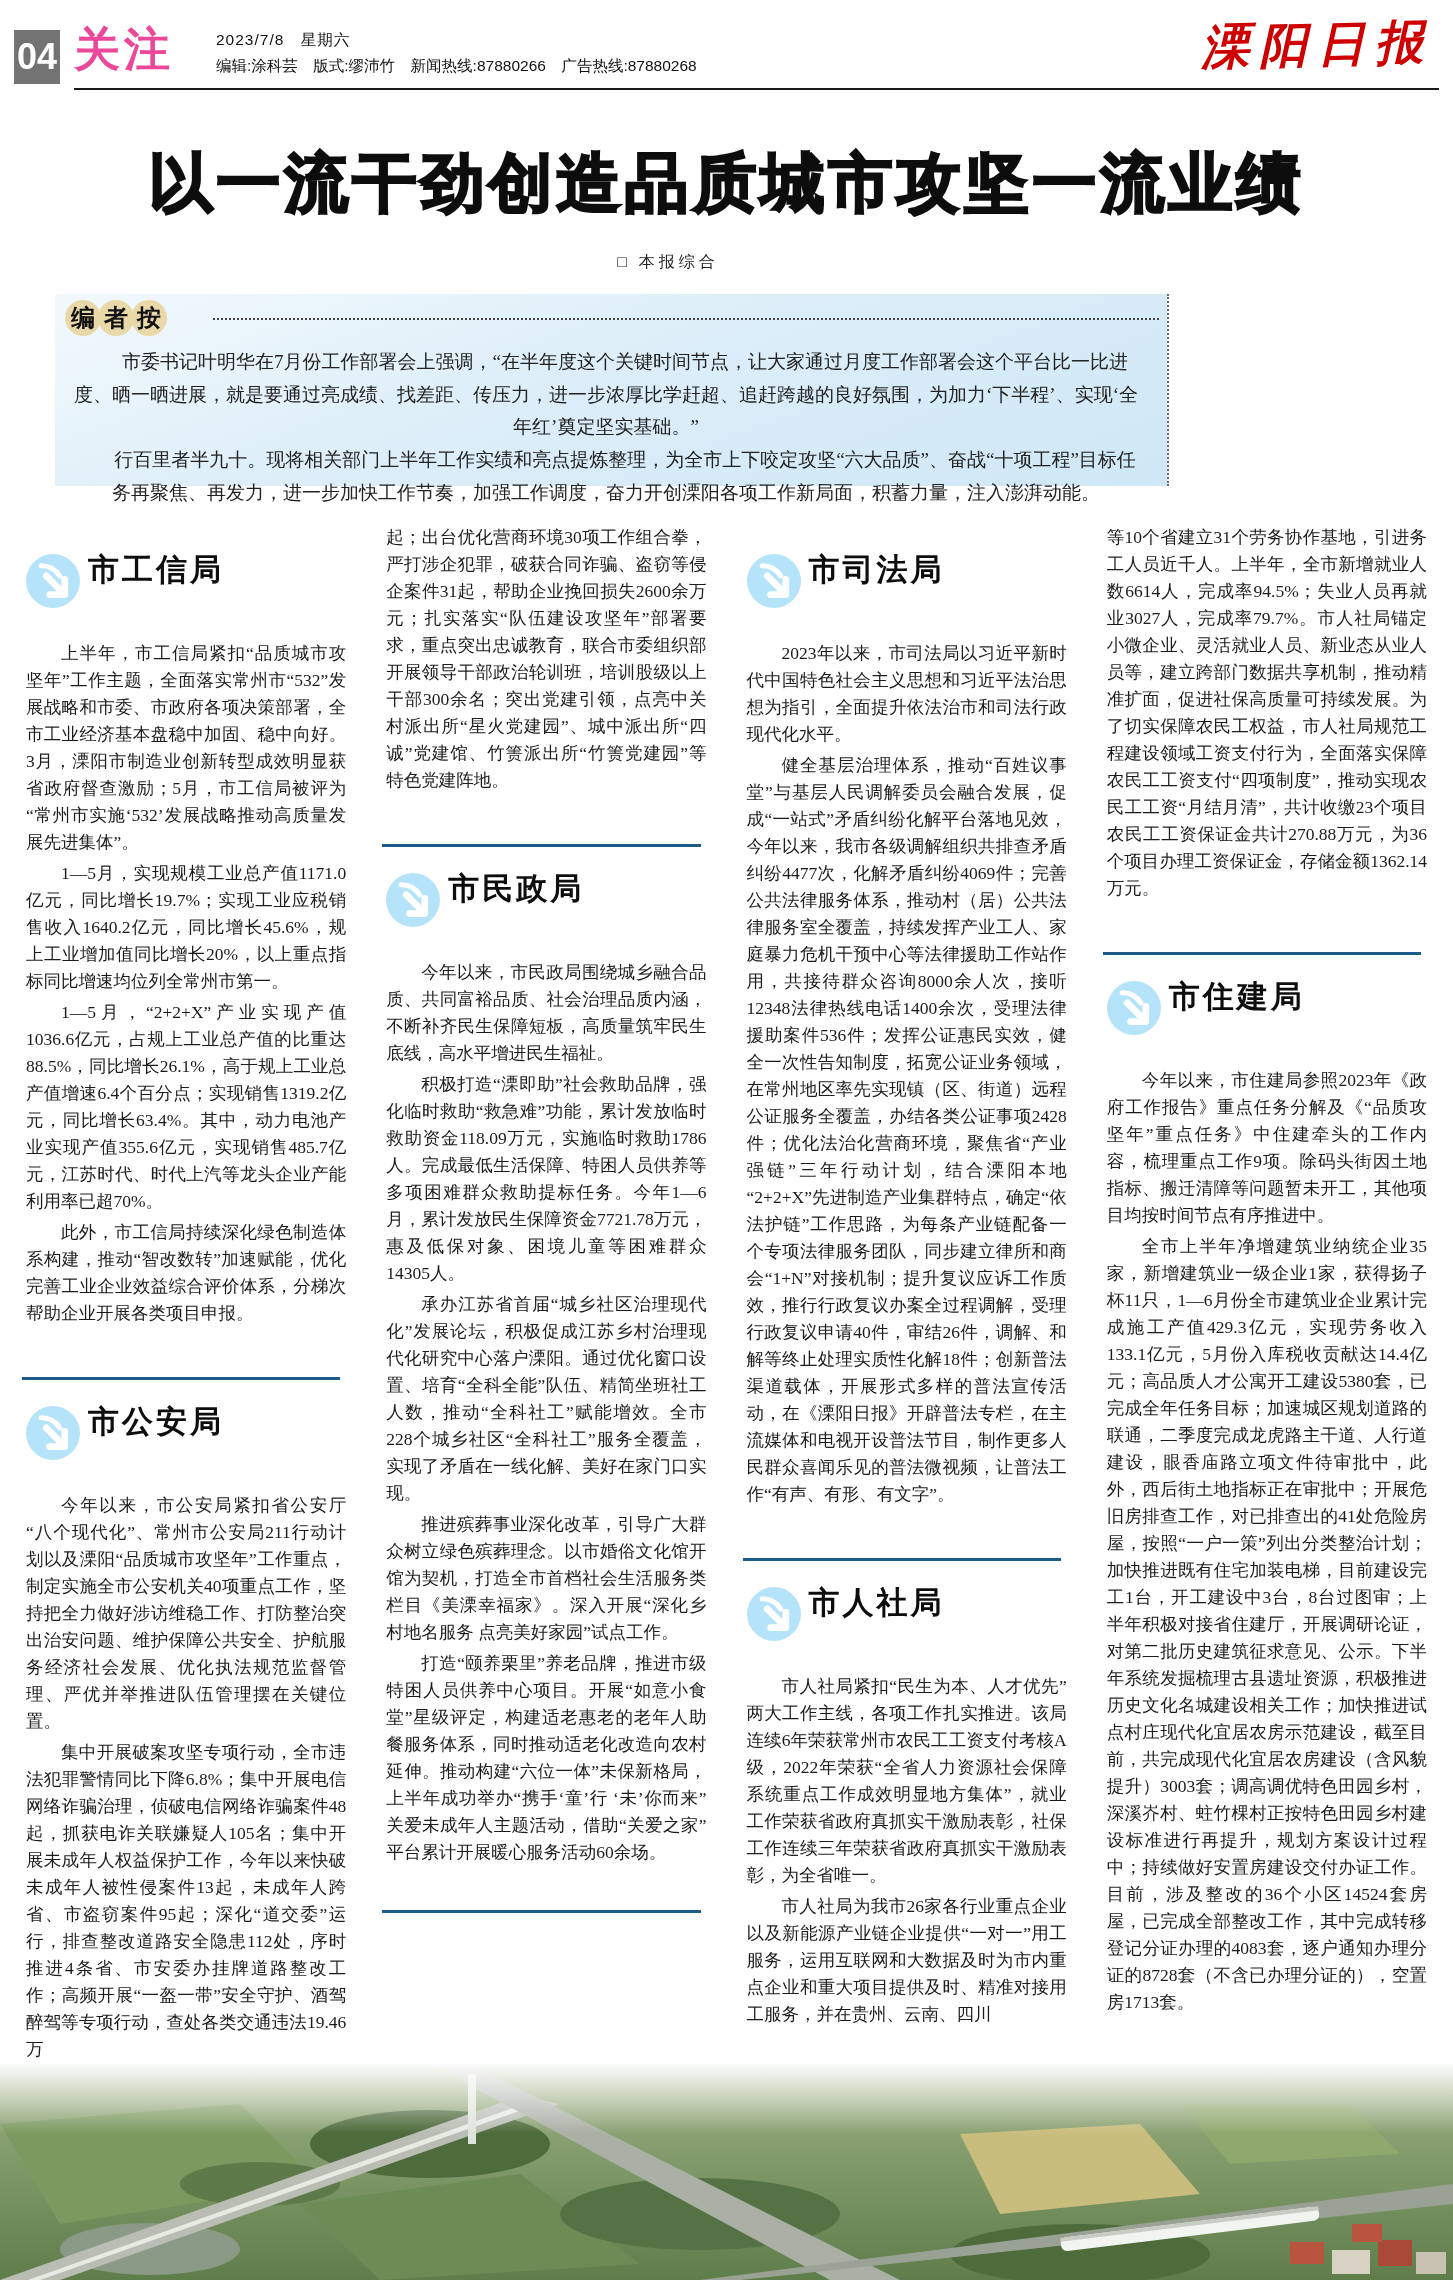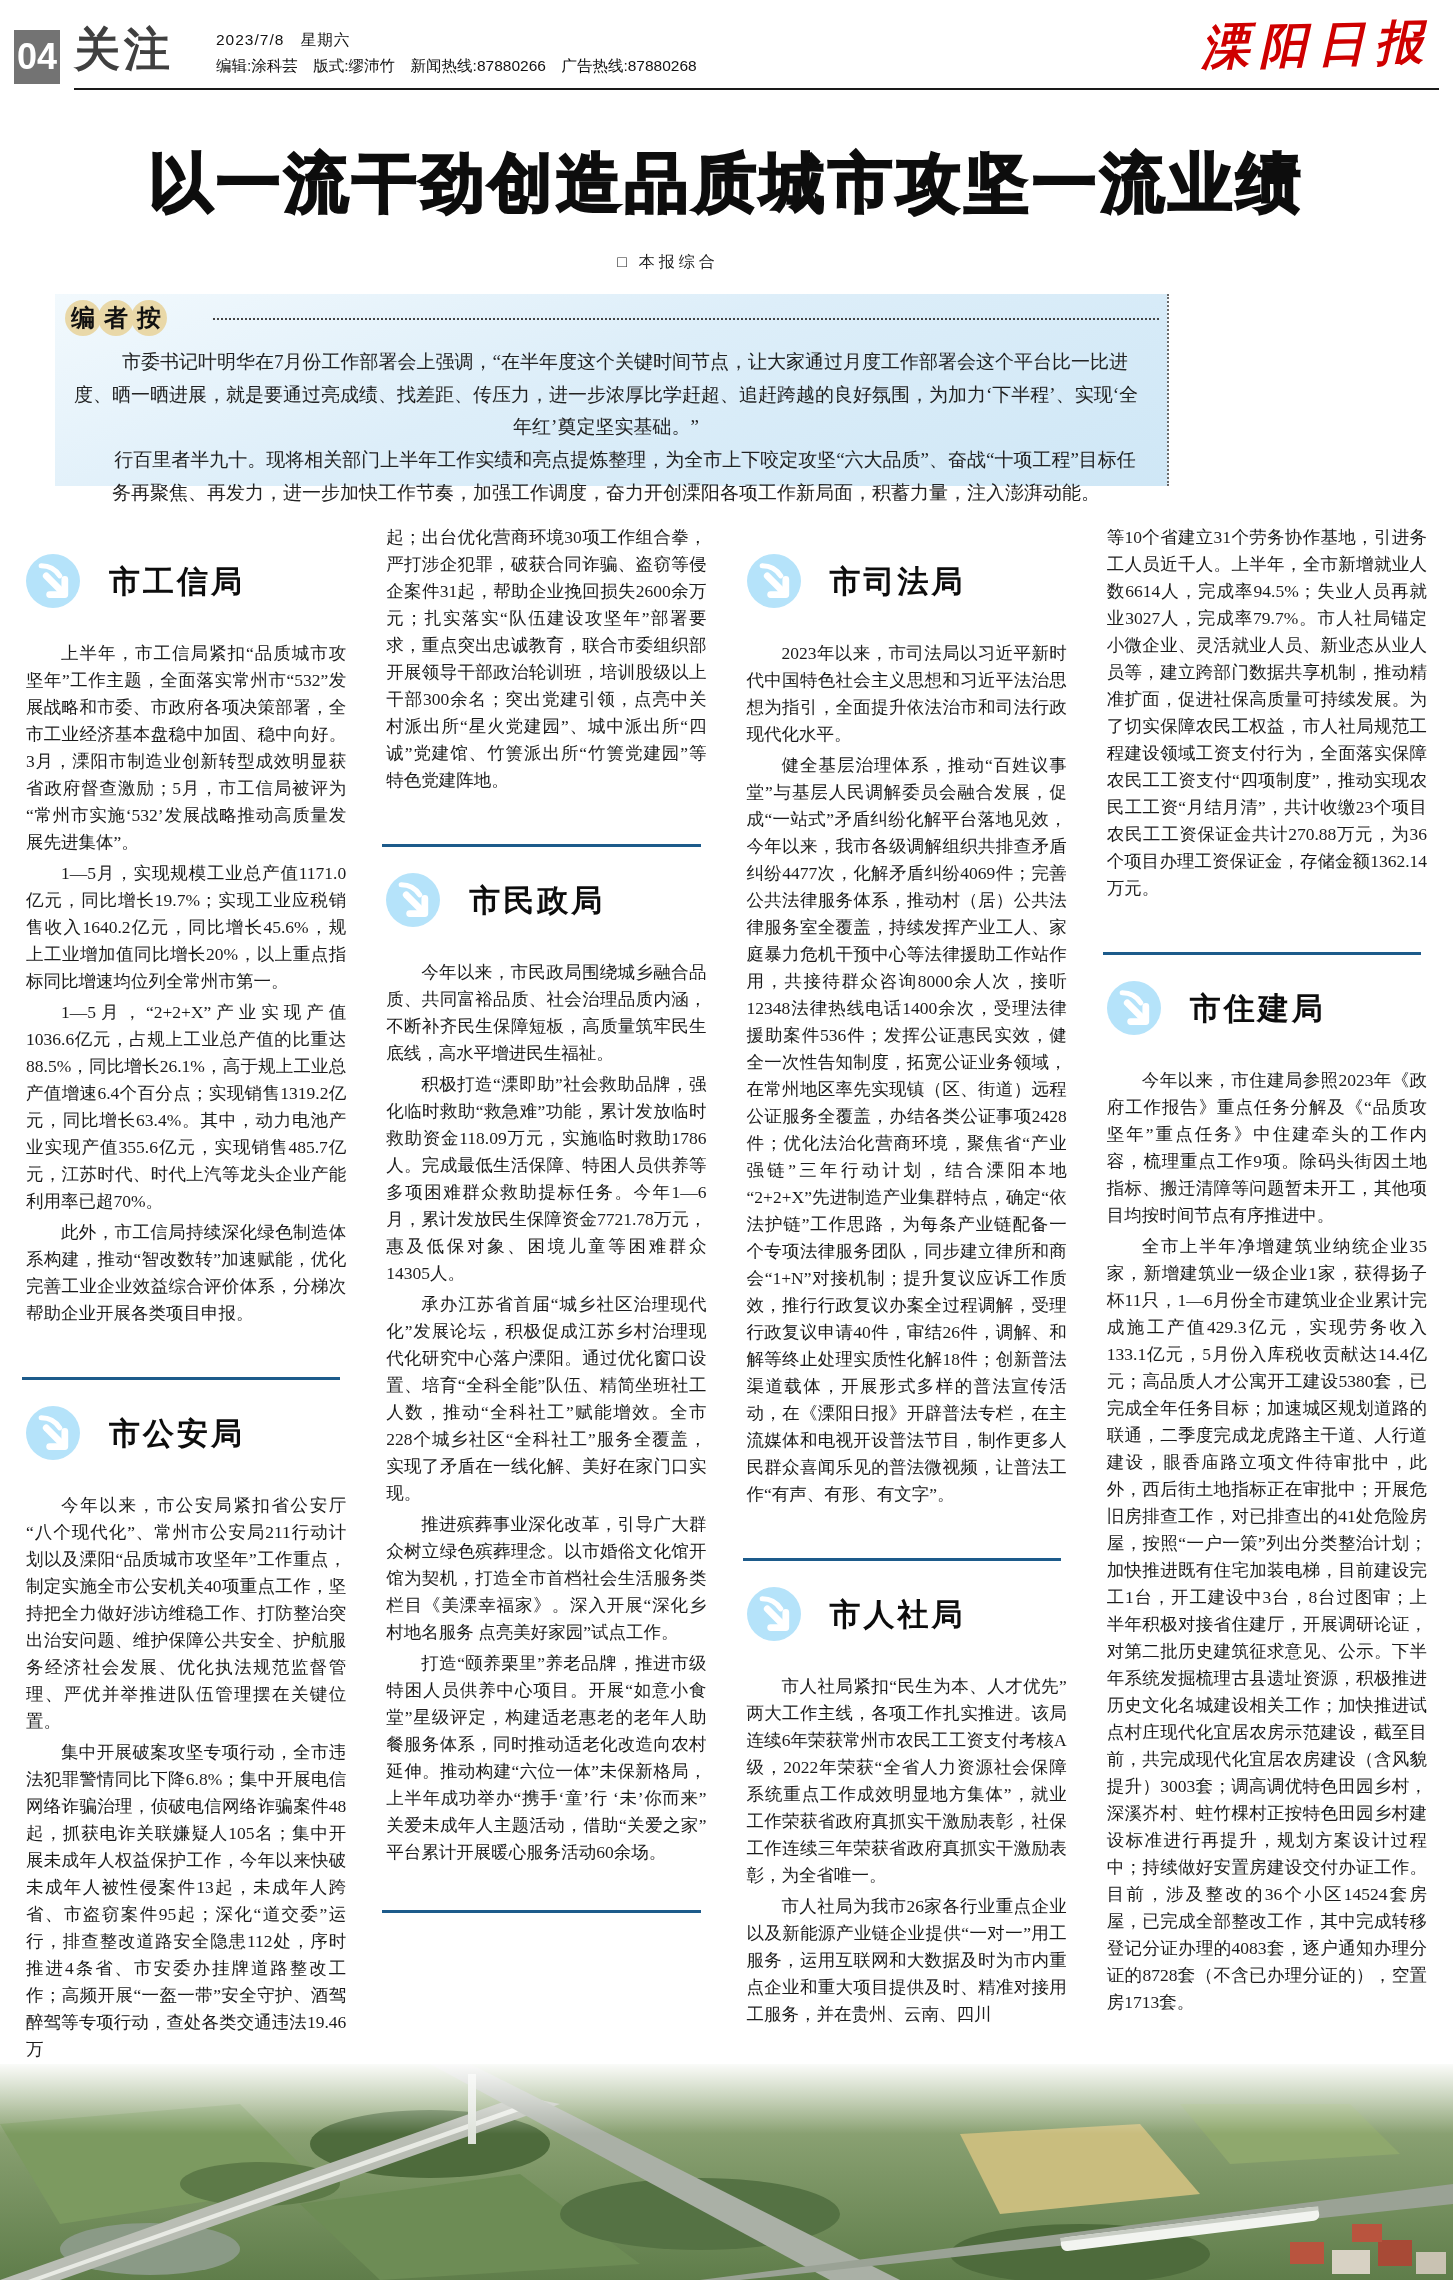--- a/index.html
+++ b/index.html
@@ -10,21 +10,21 @@
   }
   
   .header{position:absolute;left:0;top:0;width:1453px;height:92px;}
   .page-num{
     position:absolute;left:14px;top:30px;width:46px;height:54px;background:#737373;
     color:#fff;display:flex;align-items:center;justify-content:center;
     font:bold 36px/1 "Liberation Sans","DejaVu Sans",sans-serif;
   }
   .section-name{
     position:absolute;left:74px;top:24px;
-    font:900 46px/1.1 "Liberation Sans","DejaVu Sans",sans-serif;color:#404040;letter-spacing:4px;
+    font:900 46px/1.1 "Liberation Sans","DejaVu Sans",sans-serif;color:#ec4899;letter-spacing:4px;
   }
   .meta{position:absolute;left:216px;top:27px;font:15.5px/1.7 "Liberation Sans","DejaVu Sans",sans-serif;color:#111;}
   .meta .row1{letter-spacing:1px;}
   .masthead{
     position:absolute;right:20px;top:20px;color:#cf0000;
     font:bold italic 48px/1 "DejaVu Serif",serif;letter-spacing:10px;transform:rotate(-1.5deg);
   }
   .header-rule{position:absolute;left:74px;right:14px;top:88px;border-top:2px solid #1a1a1a;}
   
   .headline{
@@ -50,21 +50,21 @@
   .editor-text{position:absolute;left:16px;right:26px;top:52px;font-family:Liberation Serif, serif;}
   .editor-text p{margin:0;text-indent:2em;font-size:19px;line-height:1.72;color:#222;}
   
   .columns{
     position:absolute;left:22px;top:520px;width:1409px;height:1548px;overflow:hidden;
     display:grid;grid-template-columns:repeat(4,1fr);column-gap:32px;
   }
   .col{min-width:0;}
   .col p{margin:4px;font-size:17.5px;line-height:27px;text-align:justify;text-indent:2em;}
   .col p.noindent{text-indent:0;}
-  .art-head{display:flex;align-items:center;gap:29px;margin:10px 0 32px 4px;}
+  .art-head{display:flex;align-items:flex-start;gap:8px;margin:10px 0 32px 4px;}
   .art-head.first{margin-top:34px;}
   .art-head .badge{width:54px;height:54px;flex:0 0 54px;}
   .art-head h2{
     margin:0;font:900 31px/1 "Liberation Sans","DejaVu Sans",sans-serif;
     color:#0d0d0d;letter-spacing:3px;white-space:nowrap;
   }
   .divider{border:none;border-top:3px solid #1d5b8b;margin:50px 10px 26px 0;}
   .divider.endcap{margin:44px 10px 0 0;}
   
   .photo{position:absolute;left:0;bottom:0;width:1453px;height:216px;}

